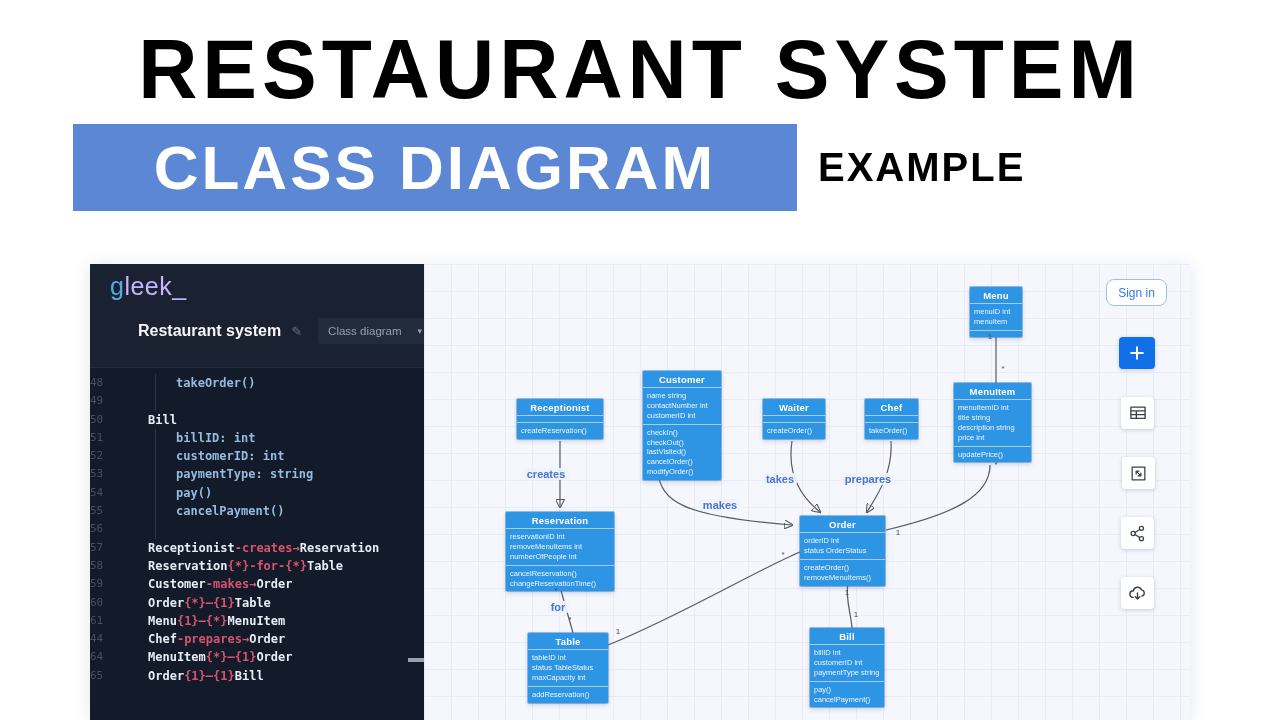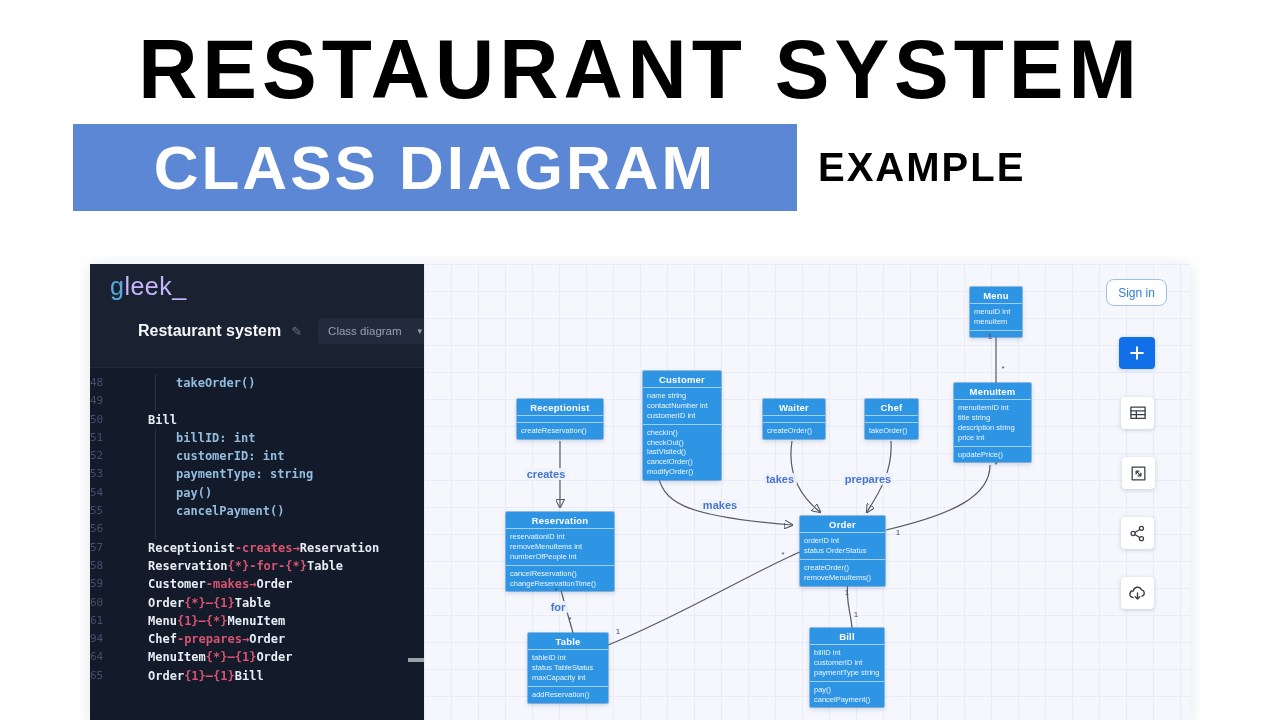--- a/index.html
+++ b/index.html
@@ -157,21 +157,21 @@
           </div>
           <div class="cl">
             <span class="ln">60</span>
             <span class="lc"><span class="seg-cls">Order</span><span class="seg-kw">{*}—{1}</span><span class="seg-cls">Table</span></span>
           </div>
           <div class="cl">
             <span class="ln">61</span>
             <span class="lc"><span class="seg-cls">Menu</span><span class="seg-kw">{1}—{*}</span><span class="seg-cls">MenuItem</span></span>
           </div>
           <div class="cl">
-            <span class="ln">94</span>
+            <span class="ln">44</span>
             <span class="lc"><span class="seg-cls">Chef</span><span class="seg-kw">-prepares→</span><span class="seg-cls">Order</span></span>
           </div>
           <div class="cl">
             <span class="ln">64</span>
             <span class="lc"><span class="seg-cls">MenuItem</span><span class="seg-kw">{*}—{1}</span><span class="seg-cls">Order</span></span>
           </div>
           <div class="cl">
             <span class="ln">65</span>
             <span class="lc"><span class="seg-cls">Order</span><span class="seg-kw">{1}—{1}</span><span class="seg-cls">Bill</span></span>
           </div>

